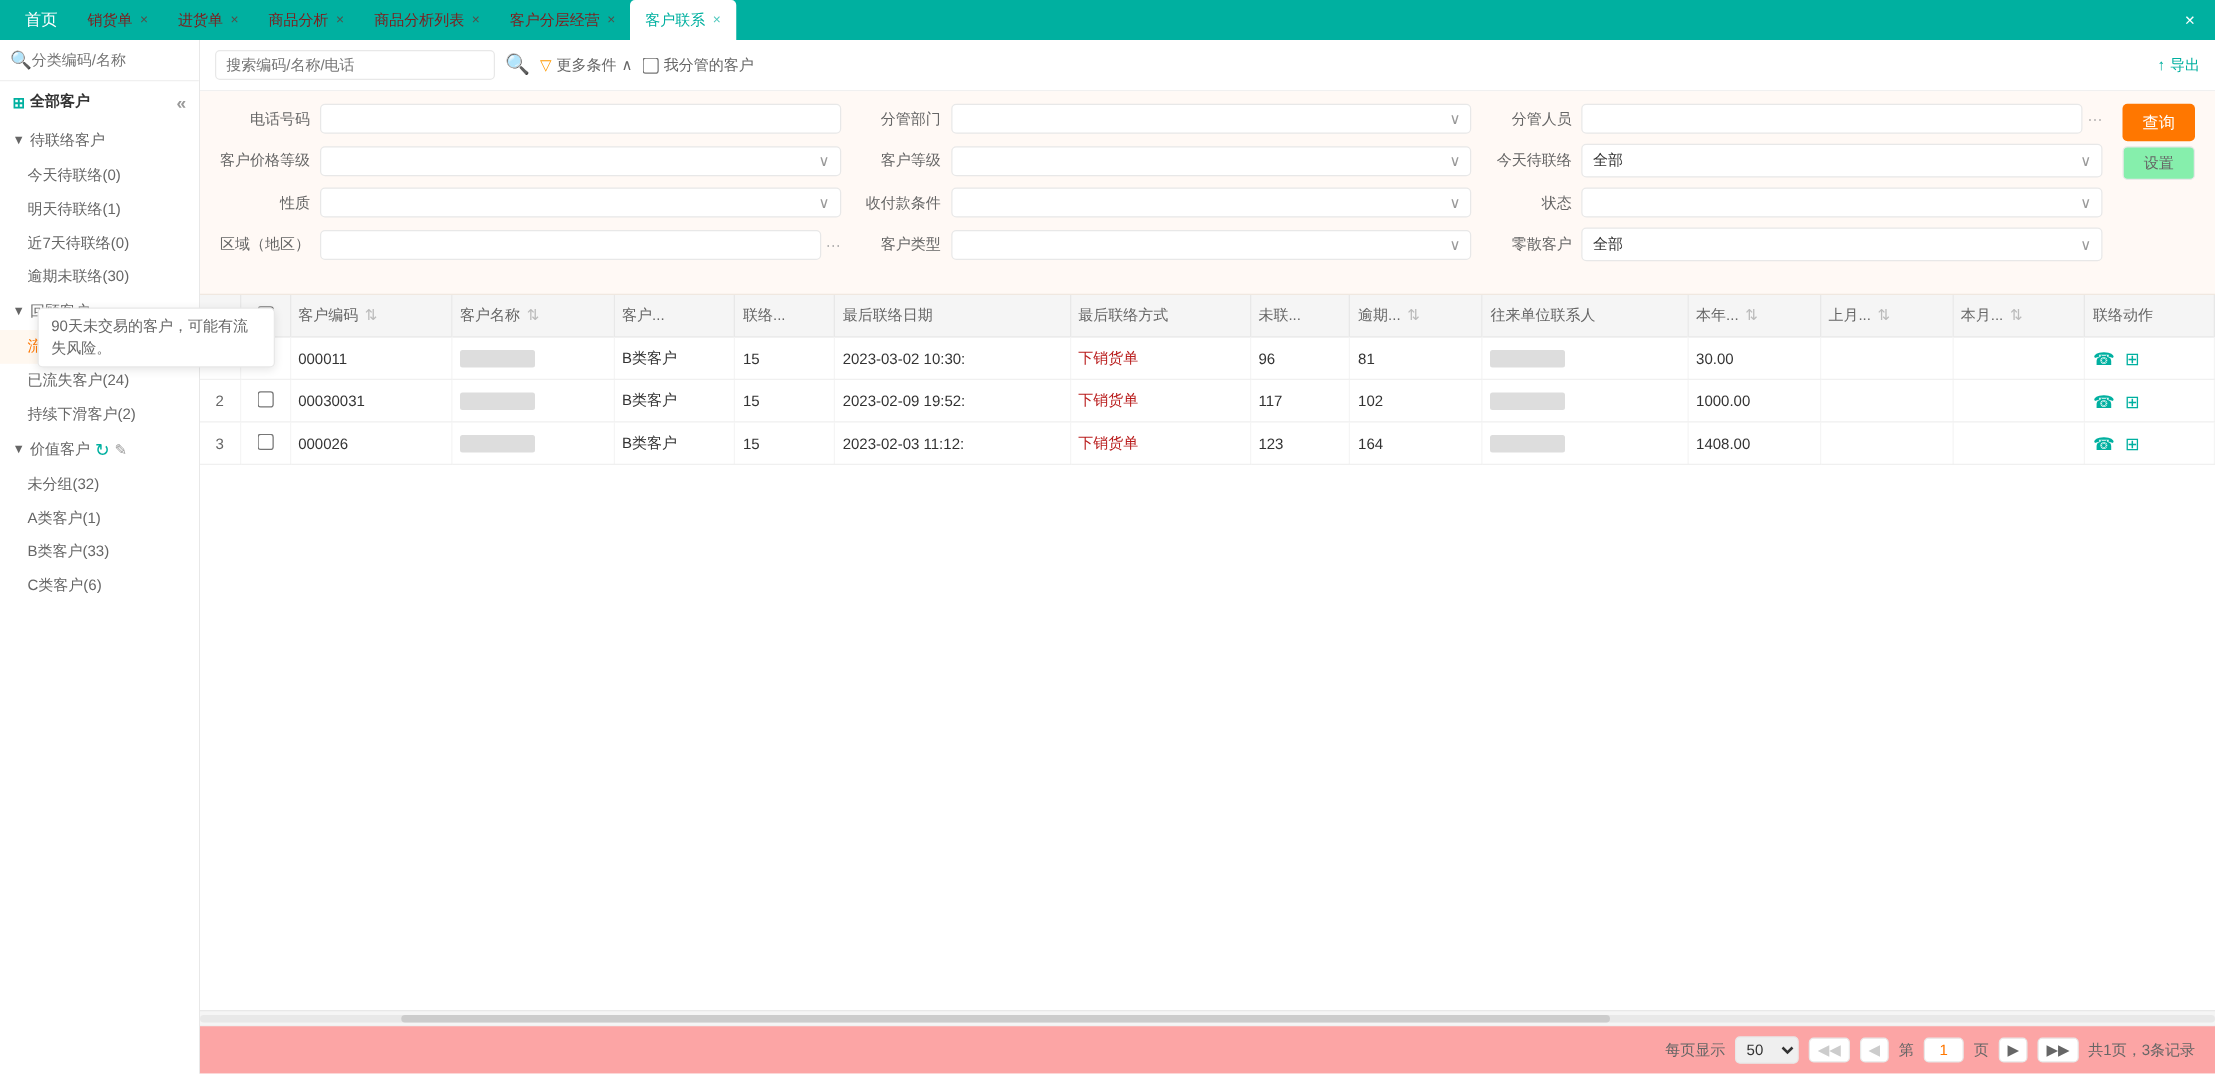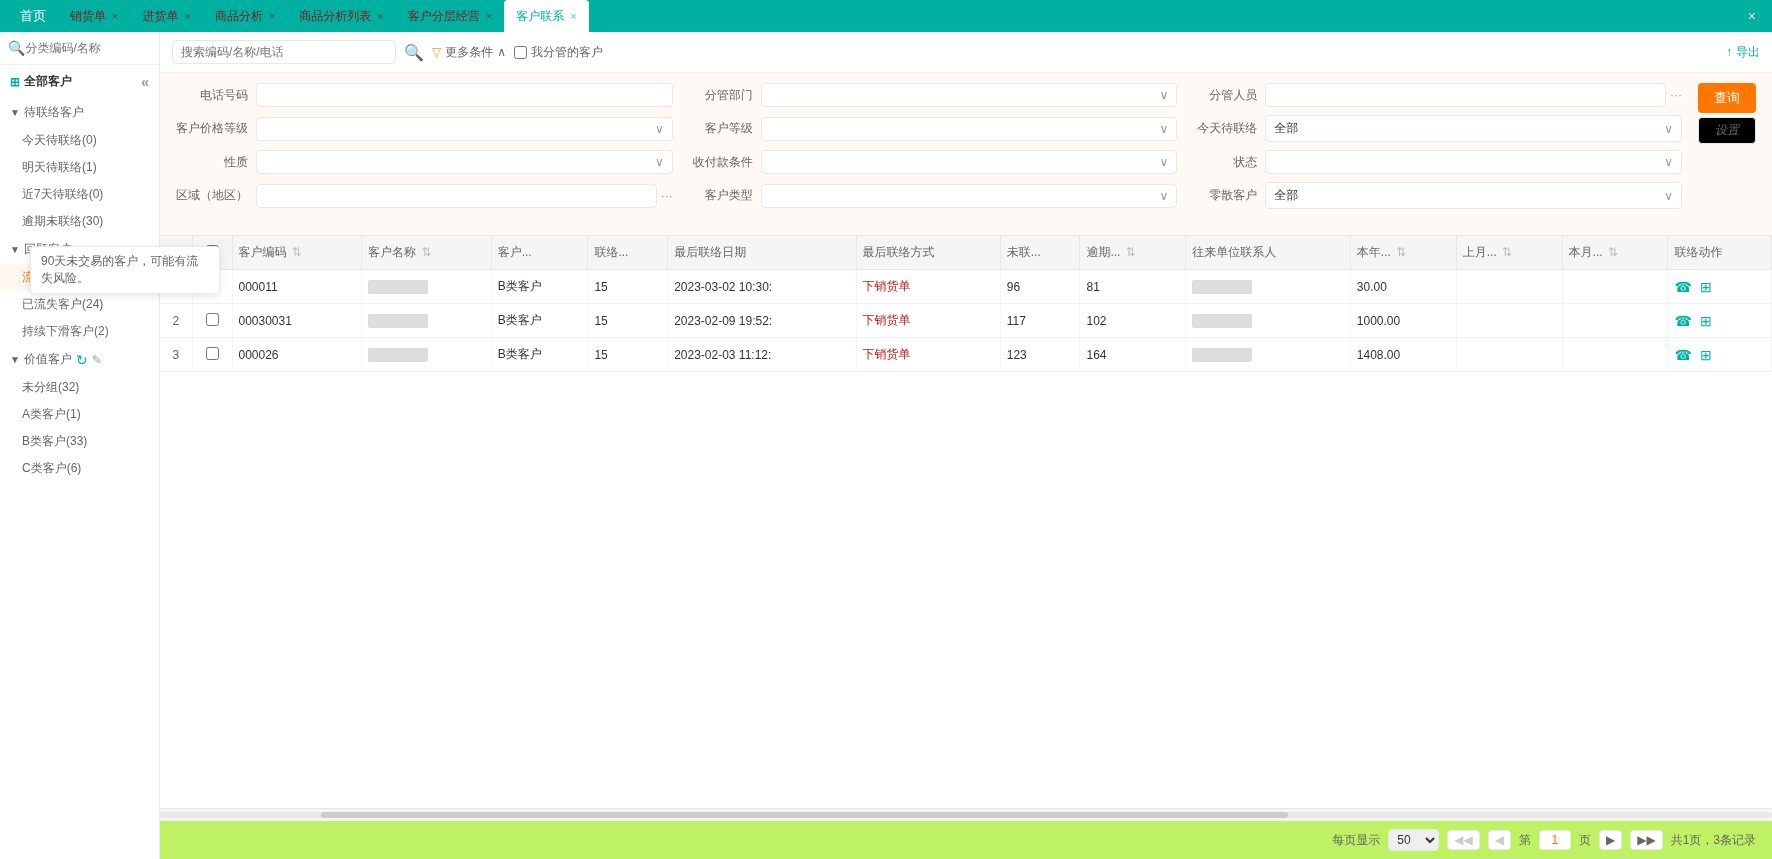--- a/index.html
+++ b/index.html
@@ -254,28 +254,27 @@
     .btn-query {
       background: #ff7700;
       color: white;
       border: none;
       border-radius: 4px;
       padding: 6px 16px;
       cursor: pointer;
       font-size: 13px;
     }
     .btn-settings {
-      background: #000000;
+      background: #86efac;
       color: #666;
       border: 1px solid #e8e8e8;
       border-radius: 4px;
       padding: 4px 16px;
       cursor: pointer;
       font-size: 12px;
-      font-style: italic;
     }
 
     
     .table-container {
       flex: 1;
       overflow: auto;
     }
     table {
       width: 100%;
       border-collapse: collapse;
@@ -325,21 +324,21 @@
     .sort-icon { color: #bbb; margin-left: 2px; cursor: pointer; }
 
     
     .pagination {
       display: flex;
       align-items: center;
       justify-content: flex-end;
       padding: 8px 16px;
       border-top: 1px solid #f0f0f0;
       gap: 8px;
-      background: #bef264;
+      background: #fca5a5;
     }
     .pagination-label { color: #666; }
     .pagination-select {
       border: 1px solid #e8e8e8;
       border-radius: 4px;
       padding: 2px 4px;
       color: #333;
     }
     .pagination-btn {
       border: 1px solid #e8e8e8;

